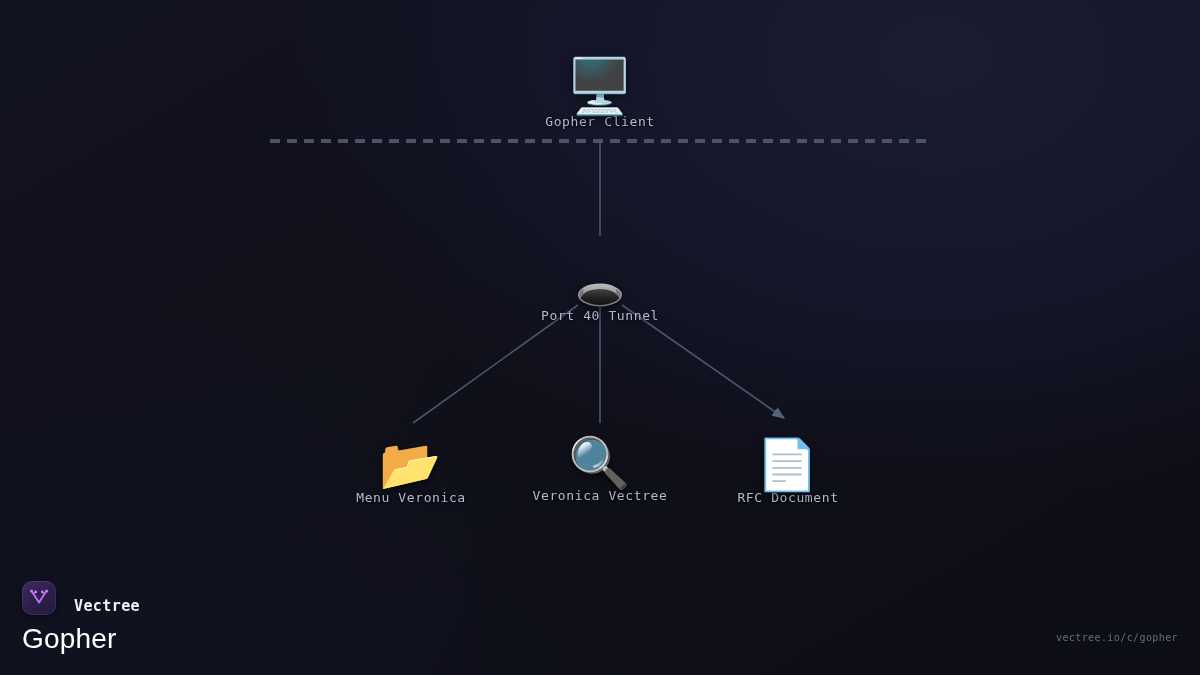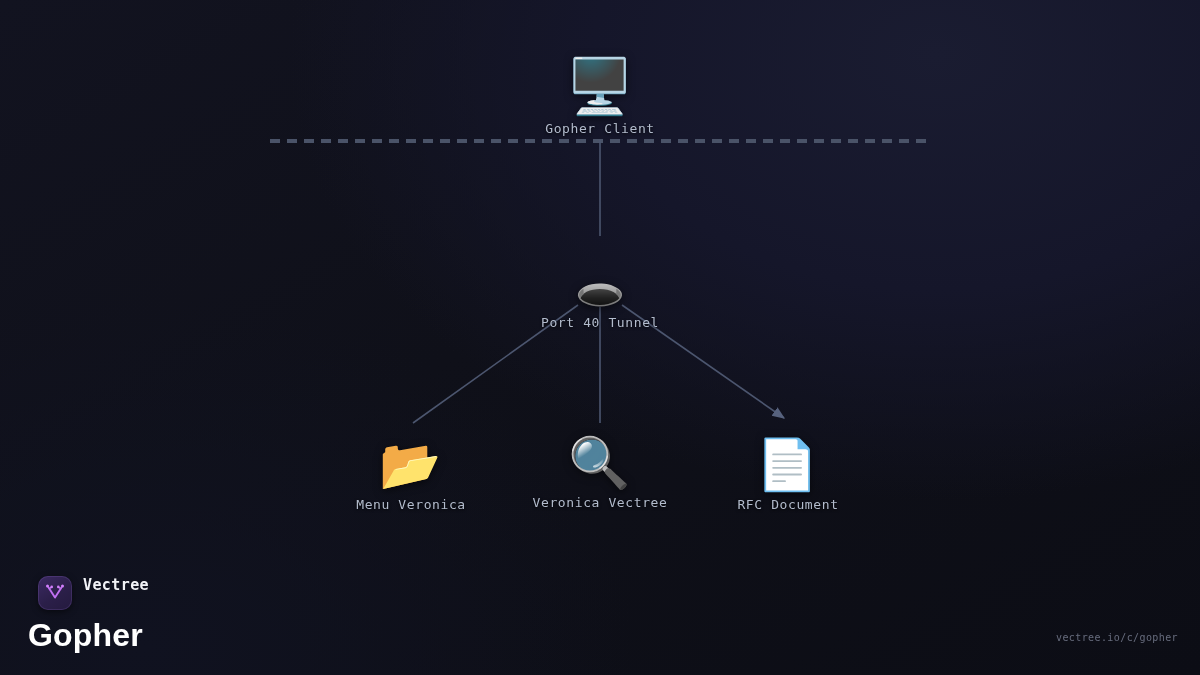--- a/index.html
+++ b/index.html
@@ -32,21 +32,20 @@
     align-items:center;
     transform:translate(-50%,0);
     user-select:none;
   }
   .node .glyph {
     line-height:1;
     display:block;
     filter:drop-shadow(0 2px 4px rgba(0,0,0,.55));
   }
   .node .caption {
-    margin-top:7px;
     font-family:"DejaVu Sans Mono","Liberation Mono",monospace;
     font-size:13px;
     letter-spacing:.6px;
     color:#b3bccd;
     white-space:nowrap;
     text-shadow:0 1px 3px rgba(0,0,0,.8);
   }
 
   #node-client     { left:600px; top:60px;  }
   #node-client .glyph   { font-size:54px; }
@@ -57,47 +56,45 @@
   #node-rfc        { left:788px; top:440px; }
   #node-menu .glyph, #node-veronica .glyph, #node-rfc .glyph { font-size:50px; }
 
   
   #footer-brand {
     position:absolute;
     left:22px; bottom:22px;
   }
   .brand-row {
     display:flex;
-    align-items:flex-start;
-    gap:11px;
-    margin-left:16px;
+    align-items:flex-end;
+    gap:18px;
   }
   .logo-badge {
     width:34px; height:34px;
     border-radius:10px;
     background:linear-gradient(145deg,#3c2a63 0%,#2b1f49 55%,#241a3e 100%);
     box-shadow:0 2px 6px rgba(0,0,0,.5), inset 0 0 0 1px rgba(160,120,220,.18);
     display:flex; align-items:center; justify-content:center;
   }
   .brand-name {
     font-family:"DejaVu Sans Mono","Liberation Mono",monospace;
     font-size:15px;
     font-weight:bold;
     color:#f2f3f7;
     letter-spacing:.4px;
   }
   .page-title {
     margin-top:9px;
     font-family:"Liberation Sans","DejaVu Sans",sans-serif;
-    font-size:32px;
-    font-weight:bold;
+    font-size:28px;
+    font-weight:normal;
     color:#ffffff;
     letter-spacing:.2px;
     line-height:1.05;
-    text-align:center;
   }
   #footer-url {
     position:absolute;
     right:22px; bottom:32px;
     font-family:"DejaVu Sans Mono","Liberation Mono",monospace;
     font-size:10px;
     color:#676c7d;
     letter-spacing:.4px;
   }
 </style>

